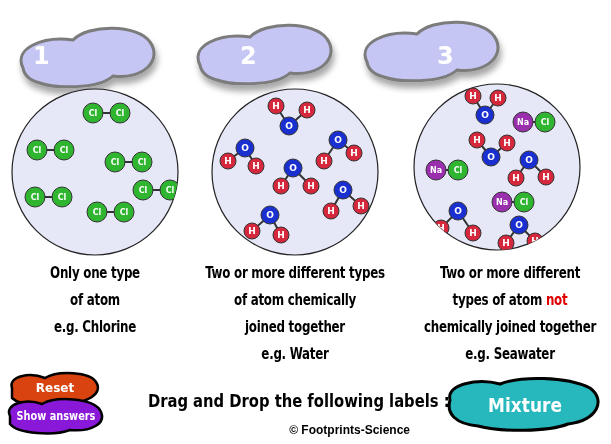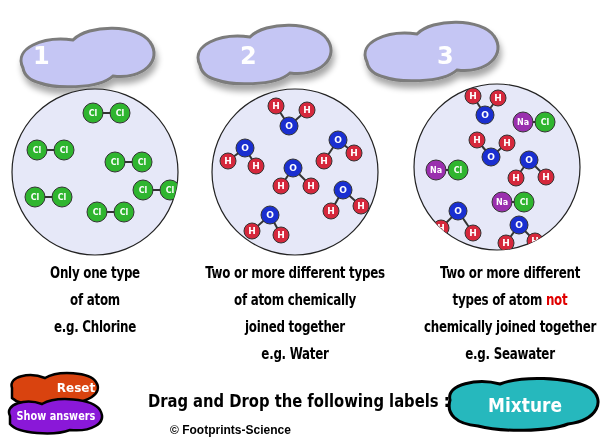--- a/index.html
+++ b/index.html
@@ -4,21 +4,21 @@
 <style>
   html, body { margin:0; padding:0; background:#ffffff; }
   body { width:611px; height:444px; position:relative; overflow:hidden;
          font-family: "DejaVu Sans", sans-serif; }
   svg { position:absolute; left:0; top:0; }
   .desc { position:absolute; text-align:center; font-family:"DejaVu Sans Condensed","DejaVu Sans", sans-serif;
           font-size:15px; line-height:27px; color:#000; font-weight:bold; letter-spacing:-0.3px; transform:scaleX(0.88); transform-origin:center top; }
   .desc .red { color:#e00000; }
   .drag-text { position:absolute; left:120px; top:390px; width:310px; text-align:center;
                font-size:18px; font-weight:bold; transform:scaleX(0.82); transform-origin:center; white-space:nowrap; }
-  .copy { position:absolute; left:170px; top:423px; width:240px; text-align:left;
+  .copy { position:absolute; left:170px; top:423px; width:240px; text-align:right;
           font-family:"Liberation Sans", sans-serif; font-size:12px; font-weight:bold; color:#000; }
   .btn-label { position:absolute; text-align:center; color:#fff; font-weight:bold; white-space:nowrap; }
   .atom-text { font-family:"DejaVu Sans", sans-serif; font-weight:bold; fill:#fff; text-anchor:middle; dominant-baseline:central; }
 </style>
 </head>
 <body>
 
 <svg width="611" height="444" id="scene">
   <defs>
     <filter id="sh" x="-20%" y="-20%" width="140%" height="160%">
@@ -367,18 +367,18 @@
   <div>joined together</div>
   <div>e.g. Water</div>
 </div>
 <div class="desc" style="left:395px;top:260px;width:230px;">
   <div>Two or more different</div>
   <div><span>types of atom </span><span class="red">not</span></div>
   <div>chemically joined together</div>
   <div>e.g. Seawater</div>
 </div>
 
-<div class="btn-label" style="left:14px;top:381px;width:82px;font-size:12px;padding-left:21px;">Reset</div>
+<div class="btn-label" style="left:14px;top:381px;width:82px;font-size:12px;">Reset</div>
 <div class="btn-label" style="left:6px;top:409px;width:100px;font-size:11.5px;transform:scaleX(0.85);">Show answers</div>
 
 <div class="drag-text">Drag and Drop the following labels :</div>
 <div class="btn-label" style="left:455px;top:393px;width:140px;font-size:20px;transform:scaleX(0.85);">Mixture</div>
 <div class="copy">© Footprints-Science</div>
 
 </body></html>

